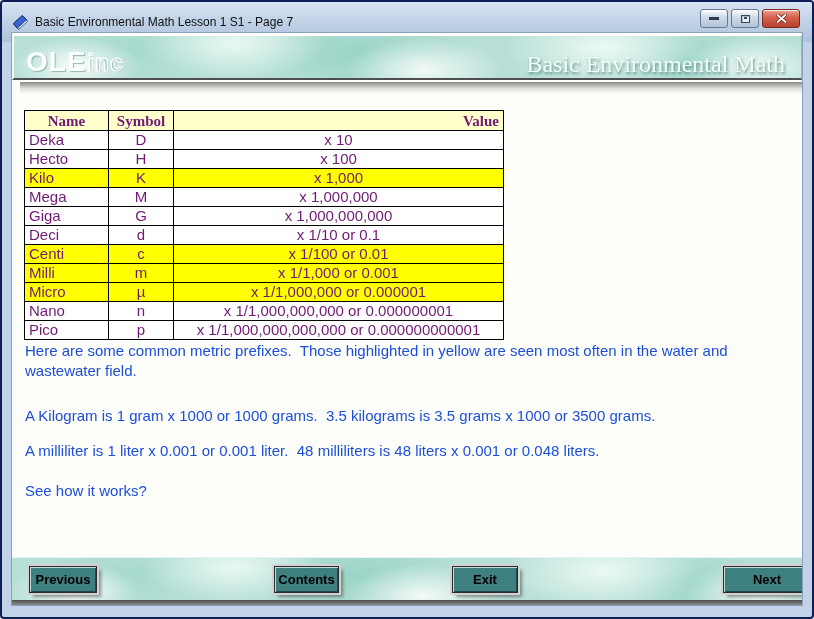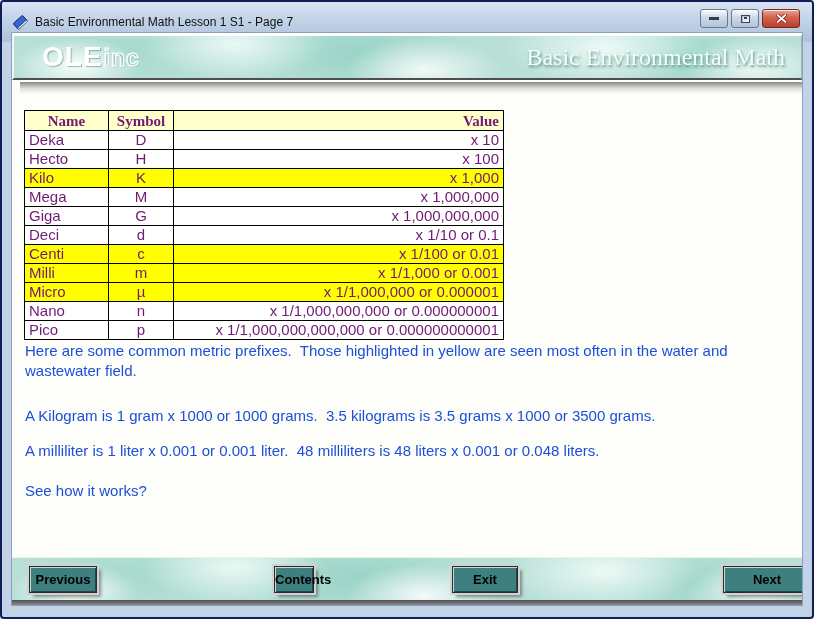--- a/index.html
+++ b/index.html
@@ -48,21 +48,21 @@
       radial-gradient(ellipse 100px 42px at 94% 72%, rgba(255,255,255,0.8), rgba(255,255,255,0) 70%),
       radial-gradient(ellipse 160px 60px at 44% 42%, rgba(140,207,192,0.7), rgba(255,255,255,0) 75%),
       radial-gradient(ellipse 120px 50px at 86% 55%, rgba(140,207,192,0.6), rgba(255,255,255,0) 75%),
       radial-gradient(ellipse 150px 55px at 15% 35%, rgba(150,212,198,0.5), rgba(255,255,255,0) 75%);
   }
   
   .header-band{
     position:absolute;left:0;right:0;top:2px;height:45px;
     border-top:1px solid #ffffff;border-left:2px solid #eef9f5;
     border-bottom:2px solid #4e4e4e;border-right:1px solid #9dbab3;
-    box-sizing:border-box;display:flex;align-items:center;padding-left:16px;
+    box-sizing:border-box;display:flex;align-items:flex-end;
   }
   .band-shadow{
     position:absolute;left:8px;right:0;top:49px;height:12px;
     background:linear-gradient(to bottom,rgba(88,88,88,0.7),rgba(140,140,140,0.25) 55%,rgba(255,255,255,0));
     pointer-events:none;
   }
   .logo{margin-left:12px;white-space:nowrap;display:flex;align-items:baseline;}
   .logo-ole{
     font-size:28px;font-weight:bold;letter-spacing:1px;color:#ffffff;
     text-shadow:1px 1px 1px rgba(90,140,130,0.6);
@@ -85,41 +85,41 @@
   table.prefix th,table.prefix td{
     border:1px solid #000;padding:0 4px;height:18px;line-height:18px;
     white-space:nowrap;box-sizing:border-box;
   }
   table.prefix th{
     font-family:"Liberation Serif",serif;font-weight:bold;font-size:15px;
     text-align:center;height:20px;
   }
   .col-name{width:84px;text-align:left;}
   .col-symbol{width:65px;text-align:center;}
-  .col-value{width:330px;text-align:right;padding-left:7px;}
+  .col-value{width:330px;text-align:center;padding-left:7px;}
   
   .body-text{position:absolute;left:13px;right:14px;top:308px;font-size:15px;color:#1d4ed8;}
   .body-text p{margin:0 0 15px 0;line-height:20px;white-space:pre-wrap;}
   .body-text p:nth-child(1){margin-bottom:25px;}
   .body-text p:nth-child(3){margin-bottom:20px;}
   
   .nav-band{position:absolute;left:0;right:0;bottom:0;height:47px;border-top:1px solid #e6f5f0;}
   .nav-strip{position:absolute;left:0;right:0;bottom:0;height:5px;
     background:linear-gradient(to bottom,#4f4f4f,#8b8b8b);}
   .nav-btn{
     position:absolute;top:8px;height:27px;box-sizing:border-box;
     background:#3e7f80;color:#000;font-family:"Liberation Sans",sans-serif;
     font-size:13px;font-weight:bold;text-align:center;line-height:25px;
     border:1px solid #2b2b2b;
     box-shadow:0 0 0 2px #d2d2d2,4px 4px 3px rgba(70,70,70,0.55),
                inset 1px 1px 0 #c2ddd9,inset -1px -1px 0 #1e4a49;
     cursor:pointer;user-select:none;
   }
   .btn-previous{left:17px;width:68px;}
-  .btn-contents{left:262px;width:40px;}
+  .btn-contents{left:262px;width:65px;}
   .btn-exit{left:440px;width:66px;}
   .btn-next{left:711px;width:88px;}
 </style>
 </head>
 <body>
 
 <div class="window">
 
   <div class="titlebar">
     <svg class="title-icon" viewBox="0 0 17 17">

